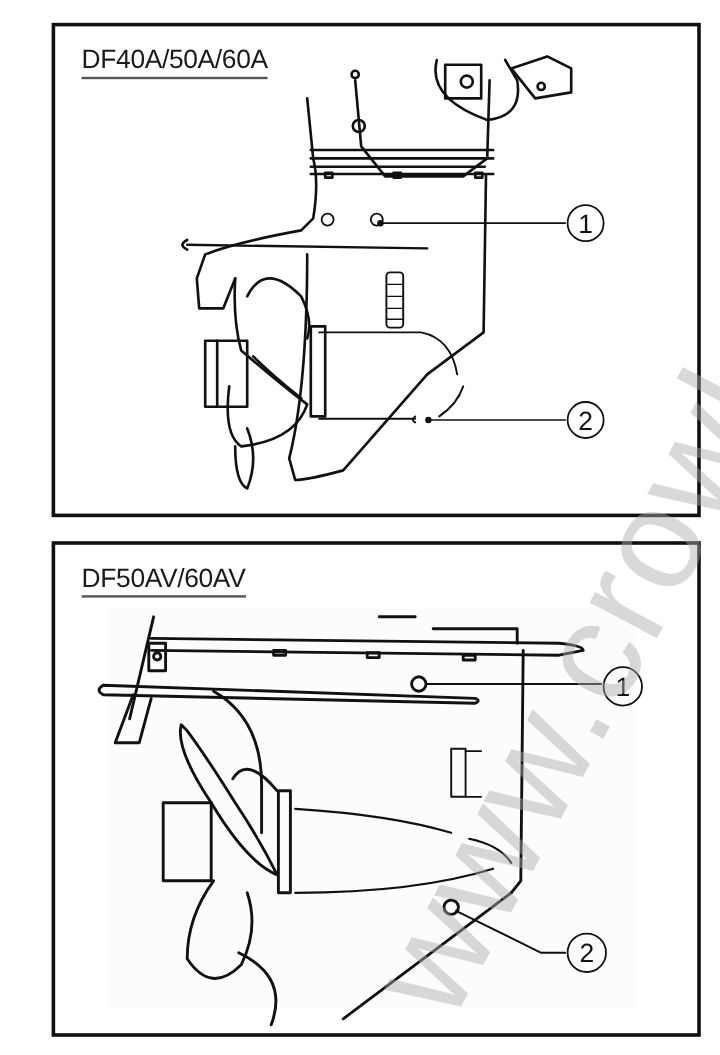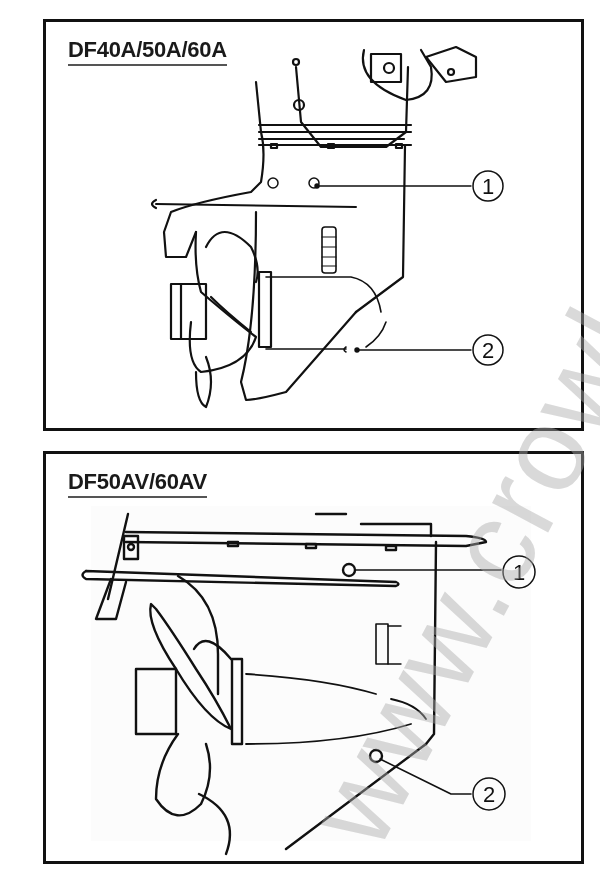--- a/index.html
+++ b/index.html
@@ -1,21 +1,21 @@
 <!DOCTYPE html>
 <html><head>
 <meta charset="utf-8">
 <style>
   html, body { margin:0; padding:0; background:#ffffff; }
   body { width:600px; height:879px; position:relative; overflow:hidden;
          font-family:"Liberation Sans", sans-serif; }
   .panel { position:absolute; left:43px; width:535px; border:3px solid #111; background:#fff; box-sizing:content-box; }
   #panel1 { top:19px; height:406px; }
   #panel2 { top:451px; height:407px; }
-  .title { position:absolute; left:22px; top:16px; font-weight:bold; font-size:22px; color:#1a1a1a;
+  .title { position:absolute; left:22px; top:16px; font-weight:normal; font-size:22px; color:#1a1a1a;
            letter-spacing:-0.3px; padding-bottom:2px; border-bottom:2px solid #555; line-height:24px; }
   svg.drawing { position:absolute; left:0; top:0; }
   .callout { font-family:"Liberation Sans", sans-serif; }
   .watermark { position:absolute; left:150px; top:450px; font-size:120px; color:rgba(170,170,170,0.45);
                transform:rotate(-62deg); transform-origin:center; white-space:nowrap; pointer-events:none;
                font-family:"Liberation Sans", sans-serif; letter-spacing:2px; }
 </style>
 </head>
 <body>
 

